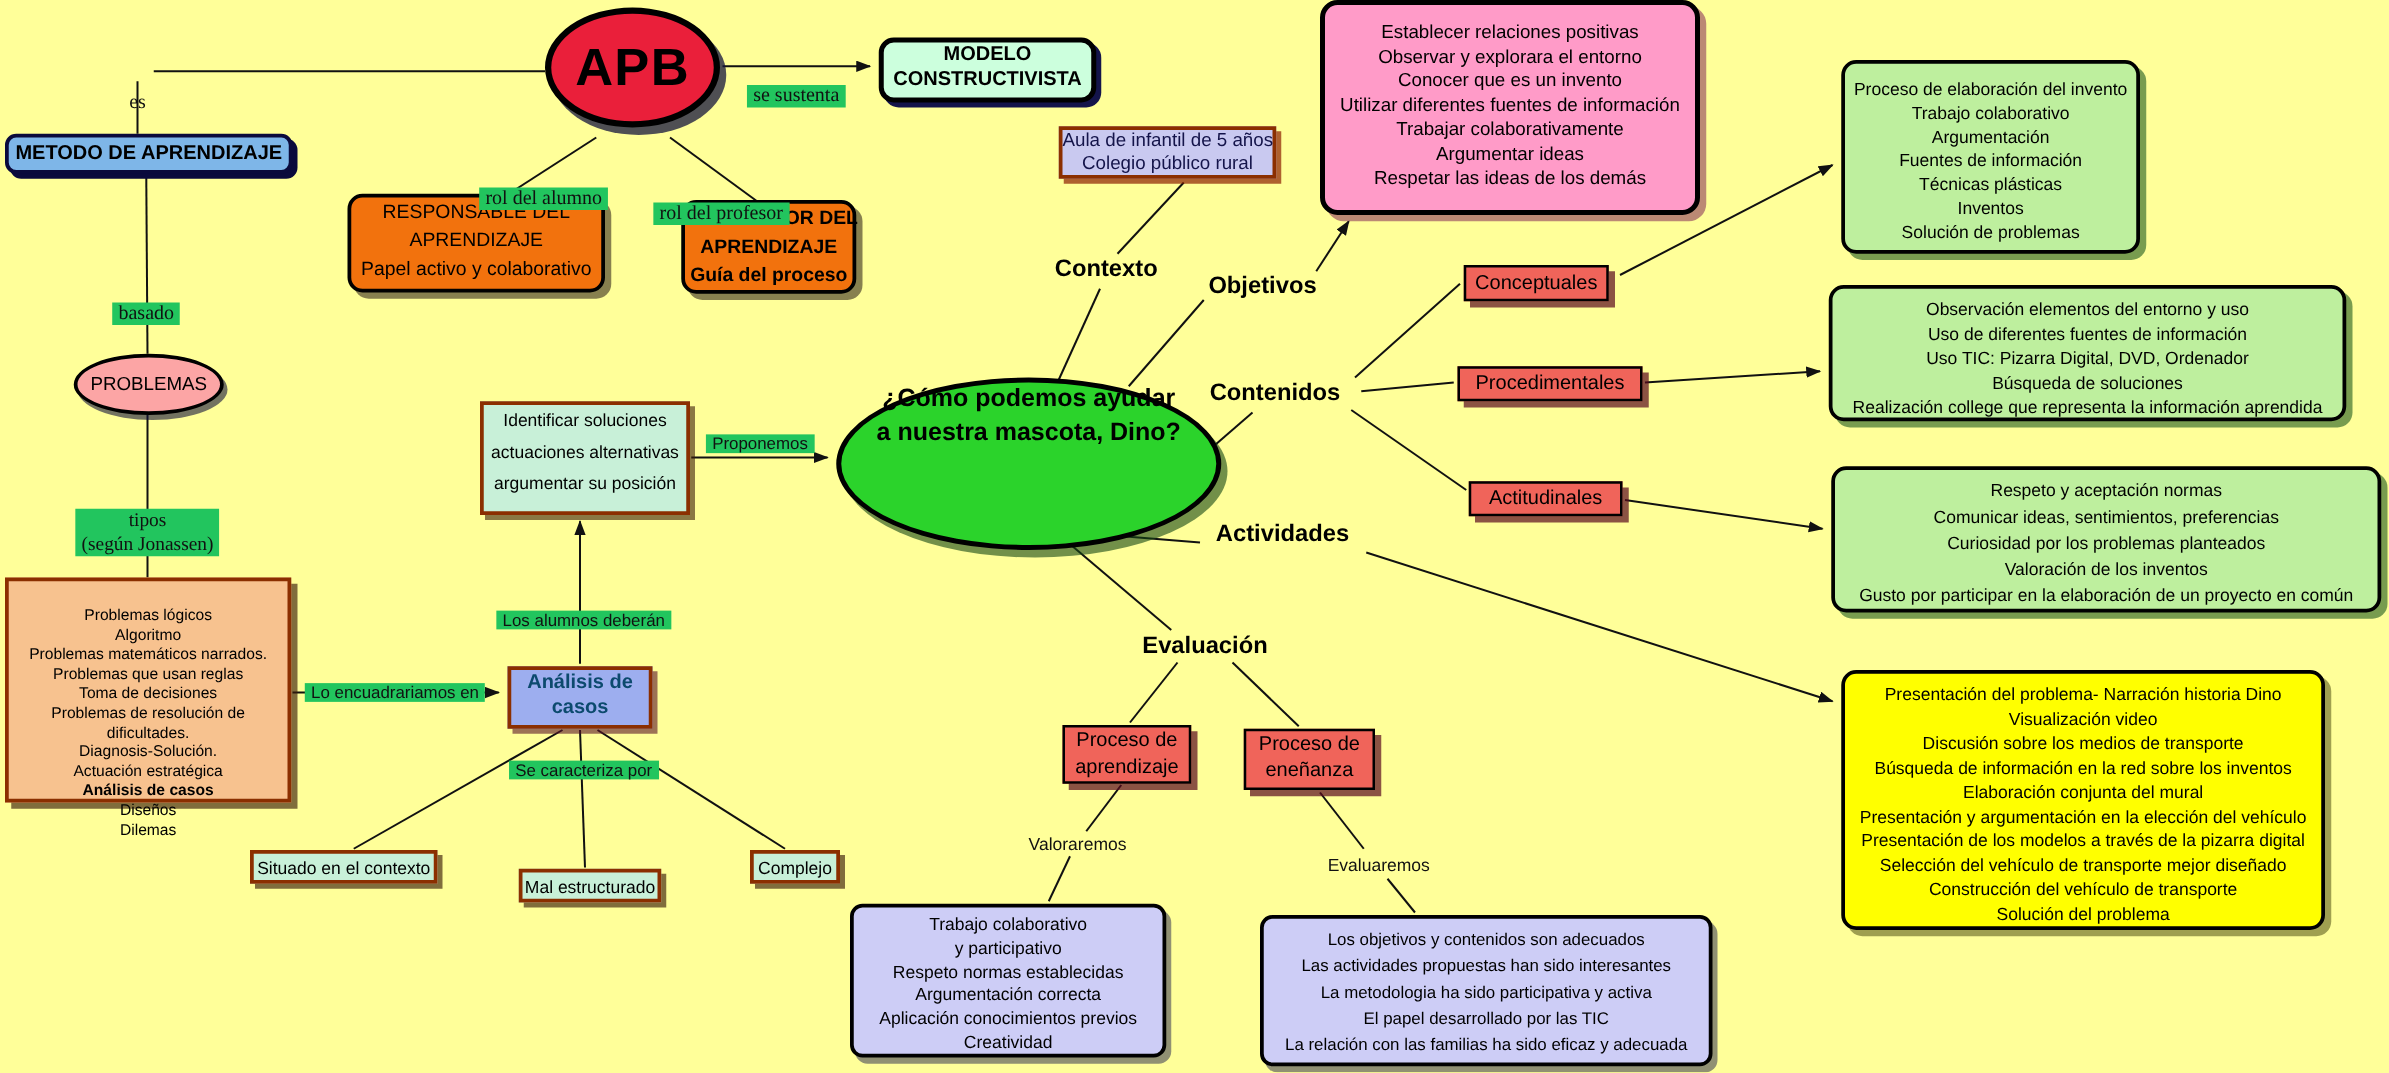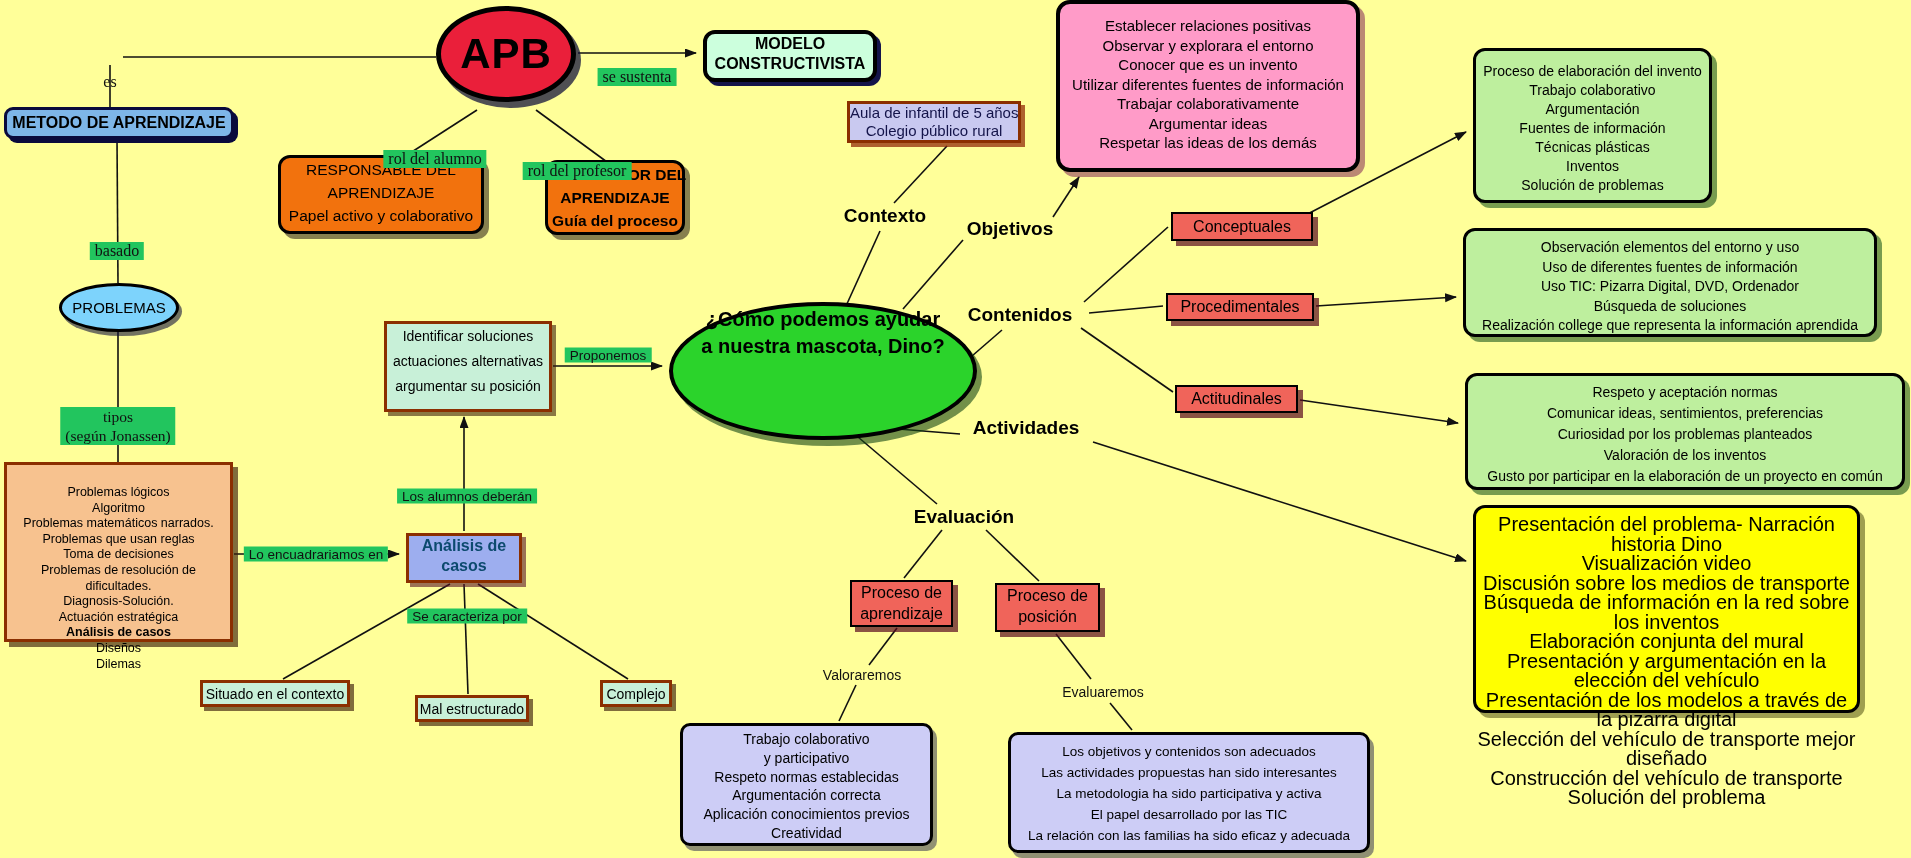--- a/index.html
+++ b/index.html
@@ -24,21 +24,21 @@
   .apb{left:436px;top:6px;width:140px;height:96px;background:#EA1F3A;border:5px solid #000;
        border-radius:50%;font-weight:bold;font-size:42px;letter-spacing:1px;
        box-shadow:5px 6px 0 rgba(20,20,60,.75);}
   .modelo{left:703px;top:30px;width:174px;height:52px;background:#CCFFDD;border:4px solid #000;
           border-radius:12px;font-weight:bold;font-size:16px;line-height:20px;
           box-shadow:4px 4px 0 #14144A;}
   .orange{background:#F2720D;border:3px solid #000;border-radius:12px;font-size:15.5px;
           line-height:23px;box-shadow:5px 5px 0 rgba(70,60,40,.65);}
   .responsable{left:278px;top:155px;width:206px;height:79px;}
   .facilitador{left:545px;top:160px;width:140px;height:75px;font-weight:bold;}
-  .problemas{left:59px;top:283px;width:120px;height:49px;background:#7dd3fc;
+  .problemas{left:59px;top:283px;width:120px;height:49px;background:#fca5a5;
              border:3px solid #000;border-radius:50%;font-size:15px;
              box-shadow:3px 4px 0 rgba(20,20,60,.6);}
   .peach{left:4px;top:462px;width:229px;height:180px;background:#F7C28F;
          border:3px solid #8B2F00;font-size:12.5px;line-height:15.6px;
          box-shadow:5px 5px 0 rgba(60,30,10,.65);padding-top:20px;display:block;}
   .analisis{left:406px;top:533px;width:116px;height:50px;background:#9DAEEF;
             border:3px solid #8B2F00;font-weight:bold;font-size:16px;line-height:20px;
             color:#0c4a6e;box-shadow:4px 4px 0 rgba(90,20,40,.6);}
   .identificar{left:384px;top:321px;width:168px;height:91px;background:#C8F0D8;
                border:3px solid #8B2F00;font-size:14px;line-height:25px;
@@ -52,30 +52,30 @@
   .malestr{left:415px;top:695px;width:114px;height:27px;}
   .complejo{left:600px;top:680px;width:72px;height:27px;}
   .aula{left:847px;top:101px;width:174px;height:42px;background:#C9C9F0;
         border:3px solid #8B2F00;font-size:15px;line-height:18px;color:#14144A;
         box-shadow:4px 4px 0 rgba(139,30,0,.7);}
   .pinkbox{left:1056px;top:0px;width:304px;height:172px;background:#FF9BC8;
            border:4px solid #000;border-radius:14px;font-size:15px;line-height:19.5px;
            box-shadow:5px 5px 0 rgba(120,20,80,.5);padding-top:12px;display:block;}
   .redtag{background:#F0645A;border:2.5px solid #000;font-size:16px;
           box-shadow:5px 5px 0 rgba(90,10,30,.7);}
-  .conceptuales{left:1171px;top:212px;width:142px;height:29px;text-align:right;}
+  .conceptuales{left:1171px;top:212px;width:116px;height:29px;text-align:right;}
   .procedimentales{left:1166px;top:293px;width:148px;height:28px;}
   .actitudinales{left:1175px;top:385px;width:123px;height:28px;}
   .greenbox{background:#BEEF9E;border:3.5px solid #000;border-radius:12px;font-size:14px;
             box-shadow:5px 5px 0 rgba(30,90,30,.6);display:block;}
   .green1{left:1473px;top:48px;width:239px;height:155px;line-height:19px;padding-top:11px;}
   .green2{left:1463px;top:228px;width:414px;height:109px;line-height:19.5px;padding-top:7px;}
   .green3{left:1465px;top:373px;width:440px;height:117px;line-height:21px;padding-top:6px;}
-  .yellowbox{left:1473px;top:505px;width:387px;height:208px;background:#FFFF00;
-             border:3.5px solid #000;border-radius:12px;font-size:20px;line-height:19.5px;
+  .yellowbox{left:1473px;top:536px;width:387px;height:208px;background:#FFFF00;
+             border:3.5px solid #000;border-radius:12px;font-size:14px;line-height:19.5px;
              box-shadow:5px 5px 0 rgba(80,80,20,.55);padding-top:7px;display:block;}
   .procbox{background:#F0645A;border:2.5px solid #000;font-size:16px;line-height:21px;
            box-shadow:5px 5px 0 rgba(90,10,30,.7);}
   .aprendizaje{left:850px;top:580px;width:103px;height:47px;}
   .ensenanza{left:995px;top:583px;width:105px;height:49px;}
   .purplebox{background:#CDCDF6;border:3px solid #000;border-radius:10px;
              box-shadow:4px 5px 0 rgba(70,70,90,.6);display:block;}
   .purple1{left:680px;top:723px;width:253px;height:123px;font-size:14px;line-height:18.8px;padding-top:4px;}
   .purple2{left:1008px;top:732px;width:362px;height:121px;font-size:13.5px;line-height:21px;padding-top:6px;}
 </style>
@@ -223,21 +223,21 @@
       <div>Selección del vehículo de transporte mejor diseñado</div>
       <div>Construcción del vehículo de transporte</div>
       <div>Solución del problema</div>
     </div>
   <div class="node procbox aprendizaje lines">
       <div>Proceso de</div>
       <div>aprendizaje</div>
     </div>
   <div class="node procbox ensenanza lines">
       <div>Proceso de</div>
-      <div>posición</div>
+      <div>eneñanza</div>
     </div>
   <div class="node purplebox purple1">
       <div>Trabajo colaborativo</div>
       <div>y participativo</div>
       <div>Respeto normas establecidas</div>
       <div>Argumentación correcta</div>
       <div>Aplicación conocimientos previos</div>
       <div>Creatividad</div>
     </div>
   <div class="node purplebox purple2">

